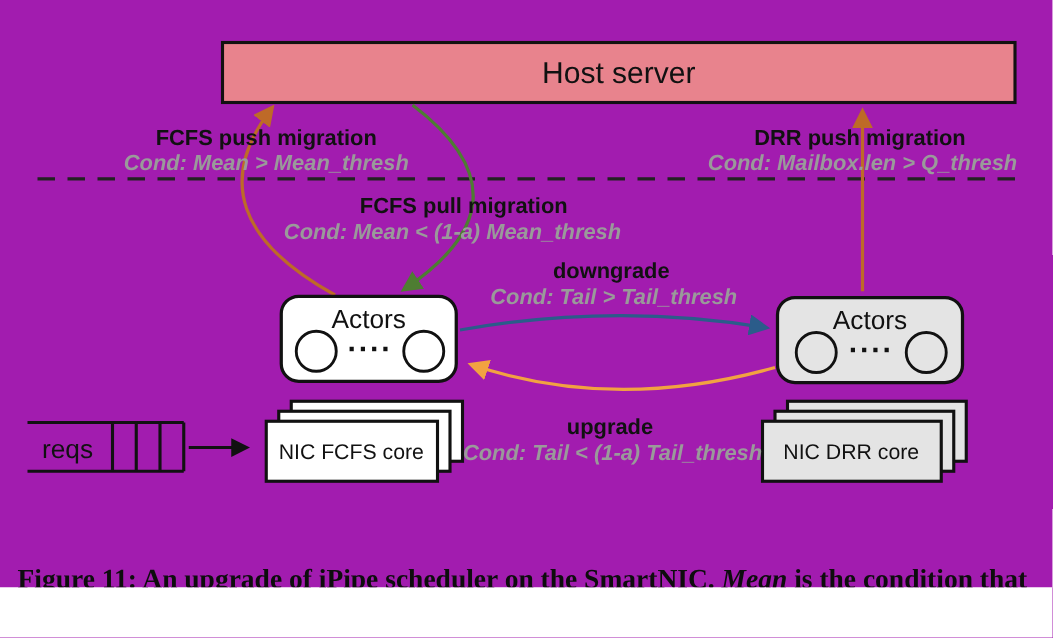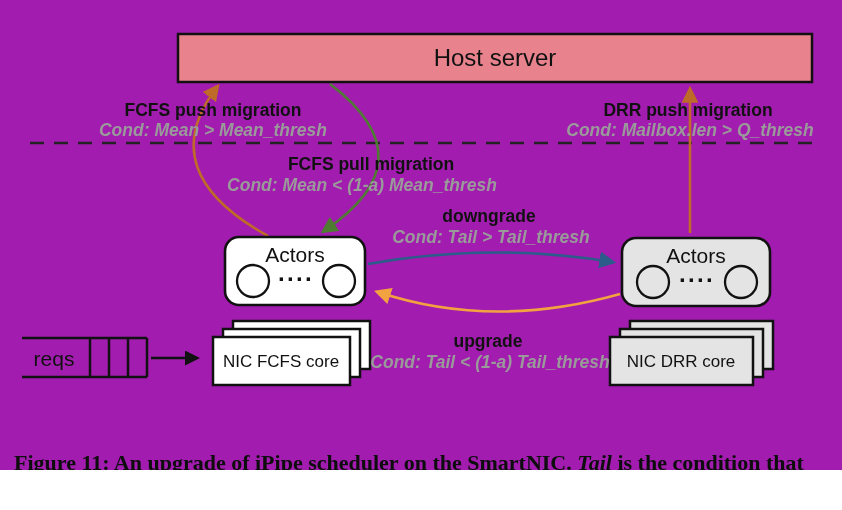--- a/index.html
+++ b/index.html
@@ -103,16 +103,16 @@
     <text x="371" y="170" text-anchor="middle" class="dia-label">FCFS pull migration</text>
     <text x="362" y="191" text-anchor="middle" class="dia-cond">Cond: Mean &lt; (1-a) Mean_thresh</text>
 
     <text x="489" y="222" text-anchor="middle" class="dia-label">downgrade</text>
     <text x="491" y="243" text-anchor="middle" class="dia-cond">Cond: Tail &gt; Tail_thresh</text>
 
     <text x="488" y="347" text-anchor="middle" class="dia-label">upgrade</text>
     <text x="490" y="368" text-anchor="middle" class="dia-cond">Cond: Tail &lt; (1-a) Tail_thresh</text>
   </svg>
 
-  <p class="caption"><span>Figure 11: An upgrade of iPipe scheduler on the SmartNIC. </span><span class="cond">Tail</span><span> is the condition that triggers an operation.</span></p>
+  <p class="caption"><span>Figure 11: An upgrade of iPipe scheduler on the SmartNIC. </span><span class="cond">Mean</span><span> is the condition that triggers an operation.</span></p>
 
 
 </div>
 
 </body></html>

